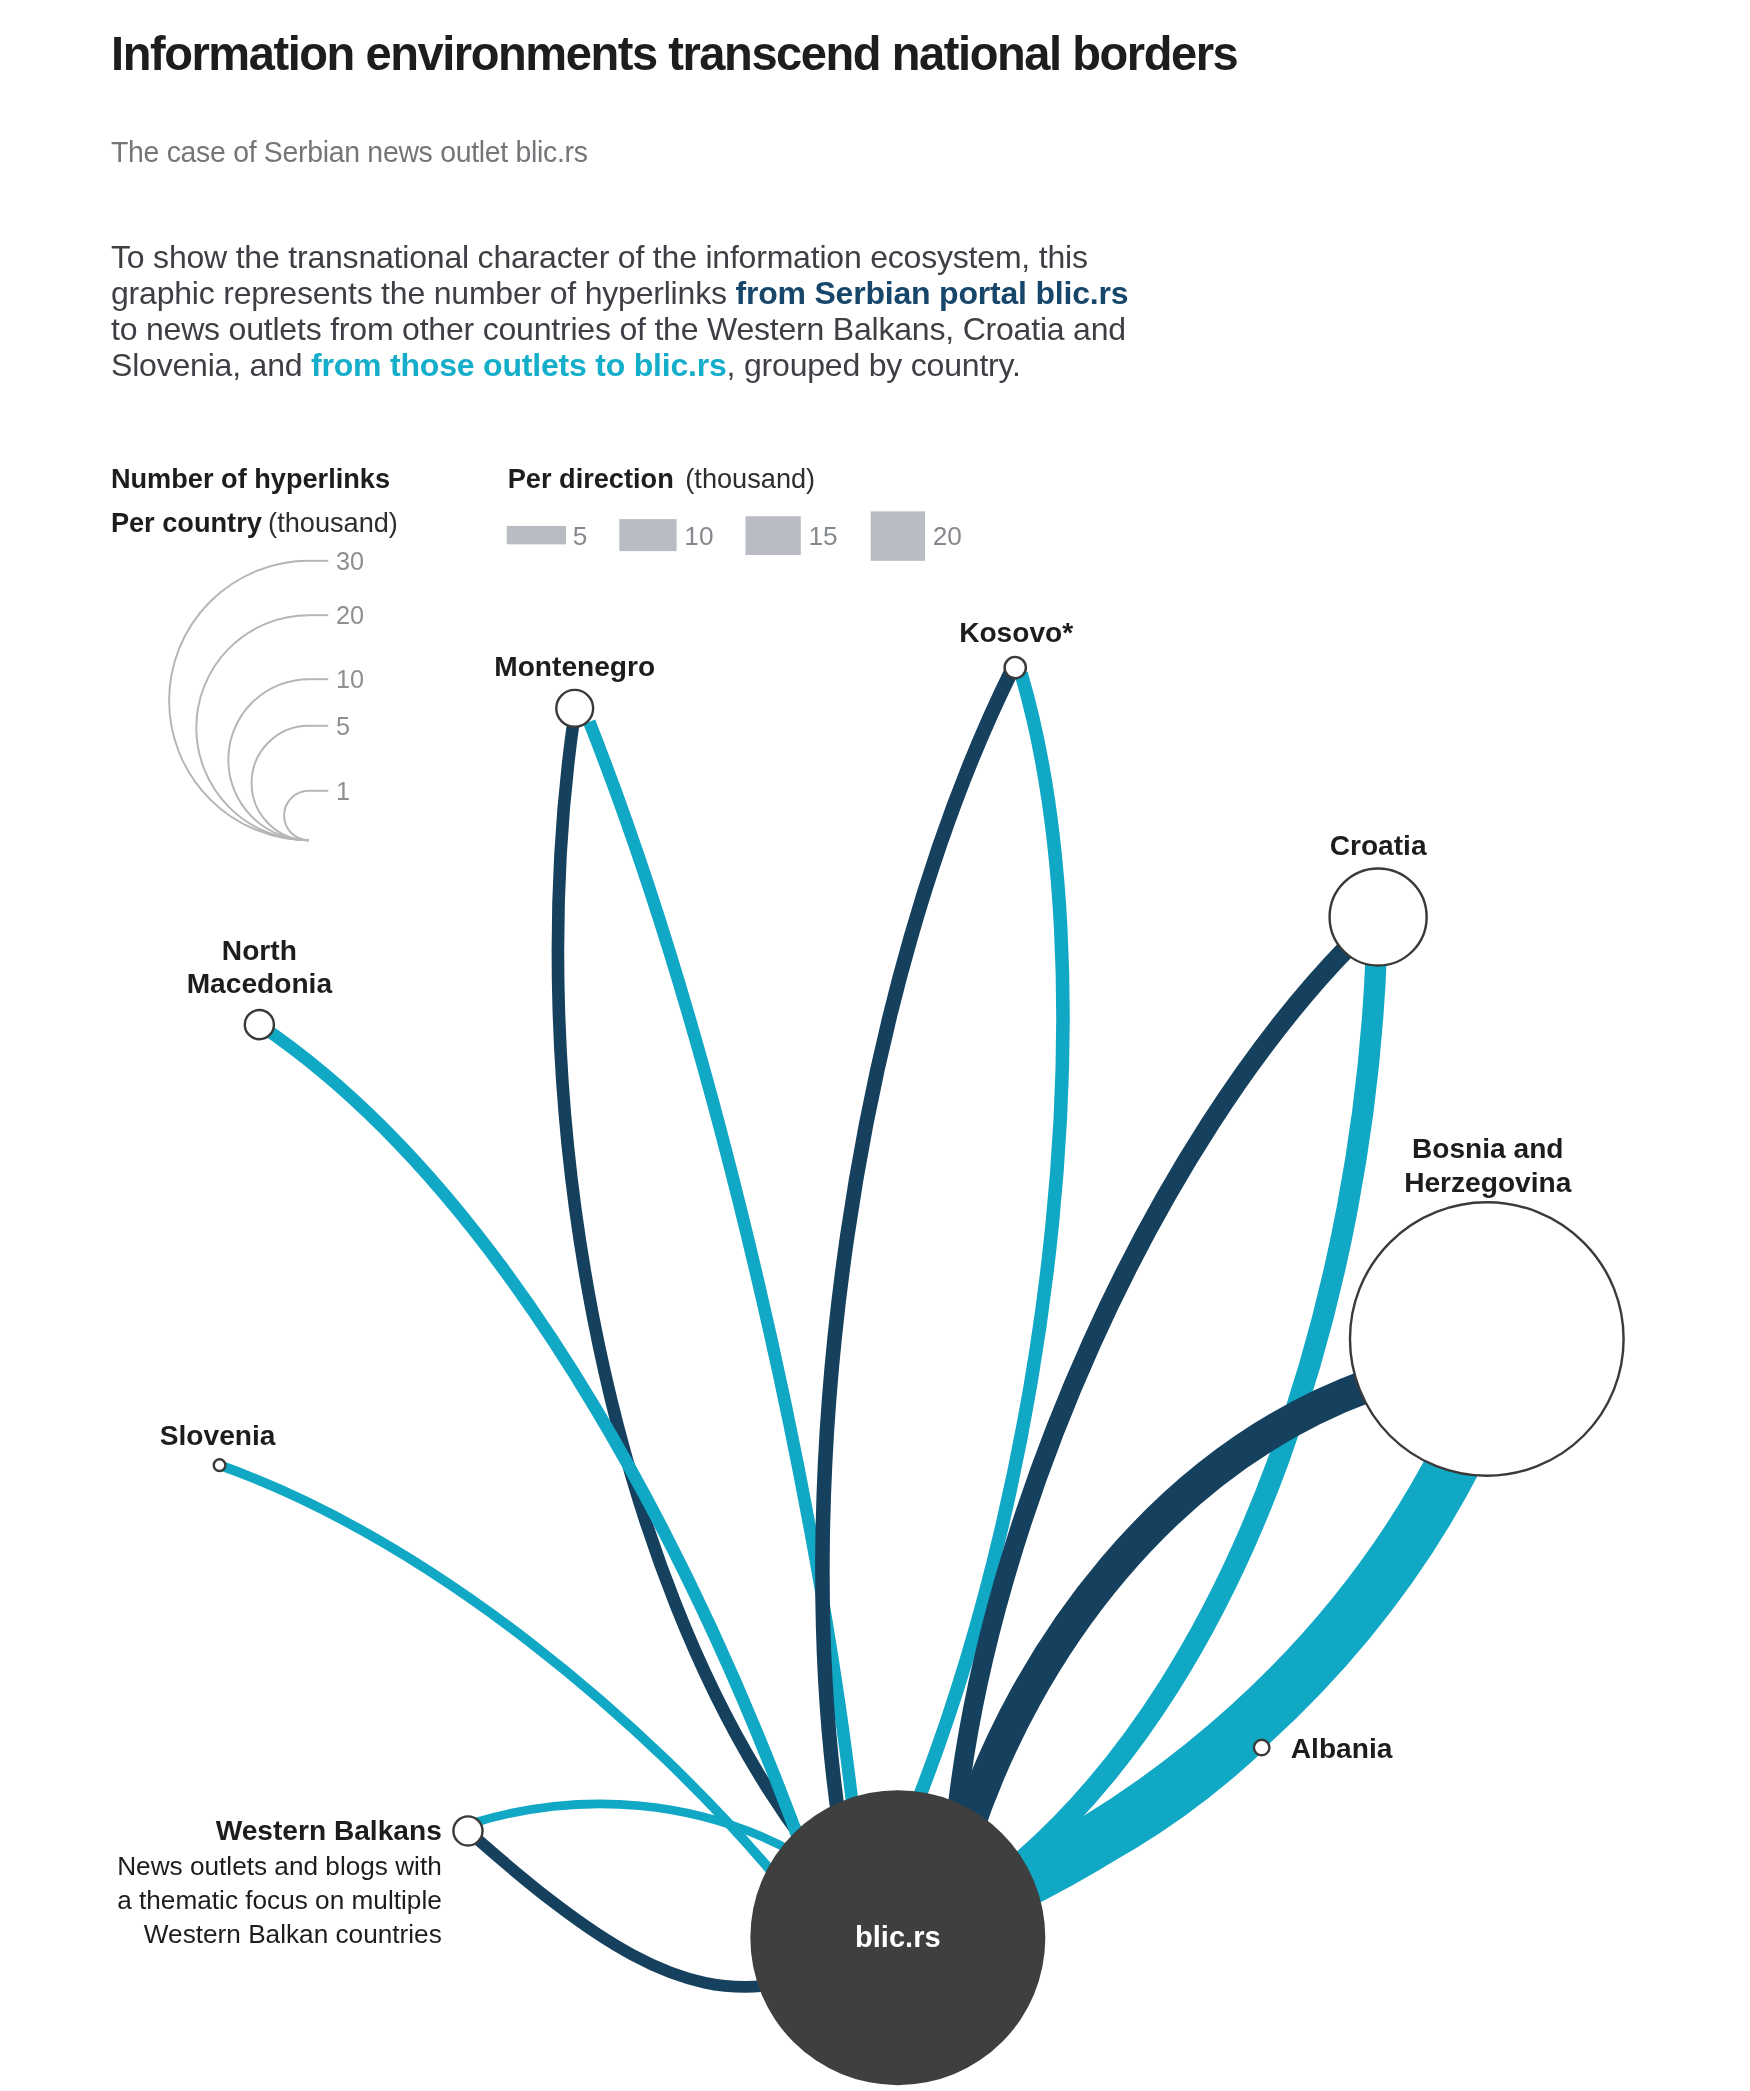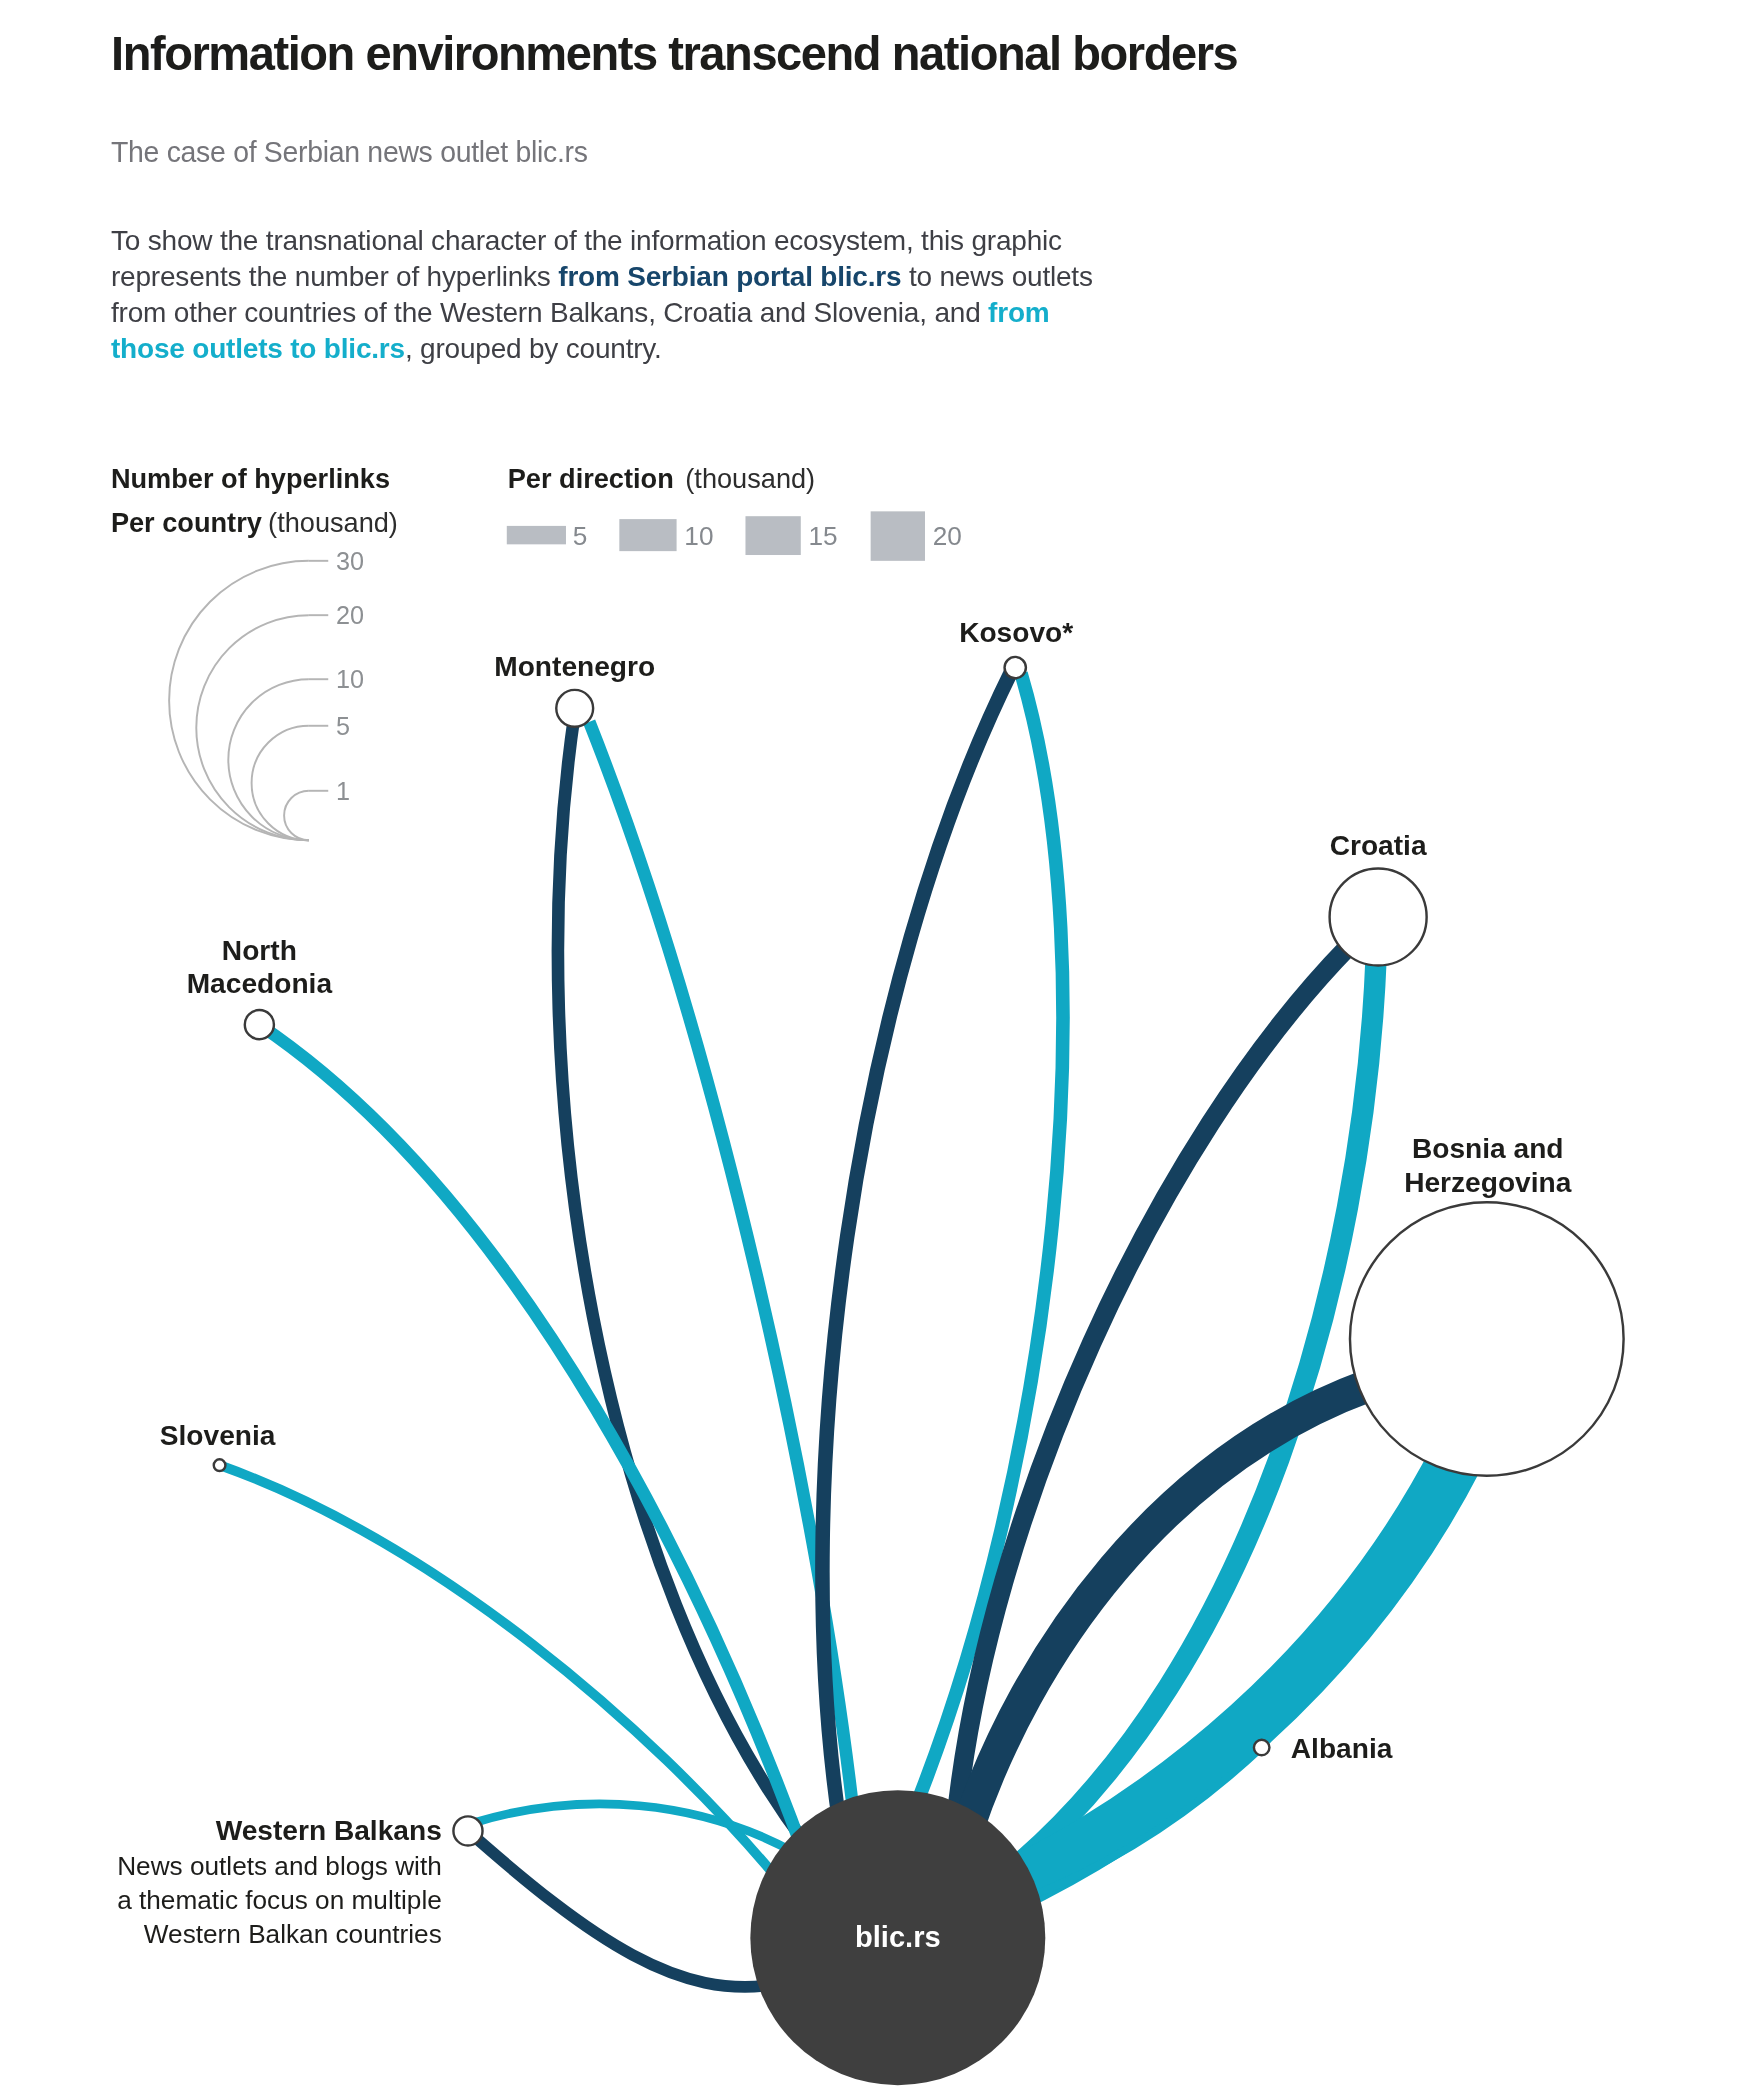--- a/index.html
+++ b/index.html
@@ -3,21 +3,21 @@
 <meta charset="utf-8">
 <style>
   html,body{margin:0;padding:0;background:#ffffff;}
   .stage{position:relative;width:1645px;height:2091px;background:#ffffff;overflow:hidden;
          font-family:"Liberation Sans",sans-serif;color:#1d1d1b;}
   .graph-svg{position:absolute;left:0;top:0;}
   .title{position:absolute;left:111px;top:25px;font-size:49px;font-weight:700;letter-spacing:-1.5px;
          color:#1d1d1b;transform:scaleX(.96);transform-origin:left top;white-space:nowrap;}
   .subtitle{position:absolute;left:111px;top:136px;font-size:29px;color:#75757a;letter-spacing:-0.3px;
          transform:scaleX(.98);transform-origin:left top;white-space:nowrap;}
-  .intro{position:absolute;left:111px;top:223px;width:1019px;font-size:28px;line-height:36px;
+  .intro{position:absolute;left:111px;top:239px;width:1019px;font-size:32px;line-height:36px;
          color:#3e3f45;letter-spacing:-0.2px;}
   .intro b.from{color:#17466b;}
   .intro b.to{color:#14aecb;}
   
   text{font-family:"Liberation Sans",sans-serif;}
   .legend-head{font-size:28px;font-weight:700;fill:#1d1d1b;}
   .legend-head-unit{font-size:28px;font-weight:400;fill:#2d2d2d;}
   .arc-label{font-size:26px;fill:#8d9093;}
   .bar-label{font-size:27px;fill:#85898e;}
   .node-label{font-size:29px;font-weight:700;fill:#1d1d1b;}

